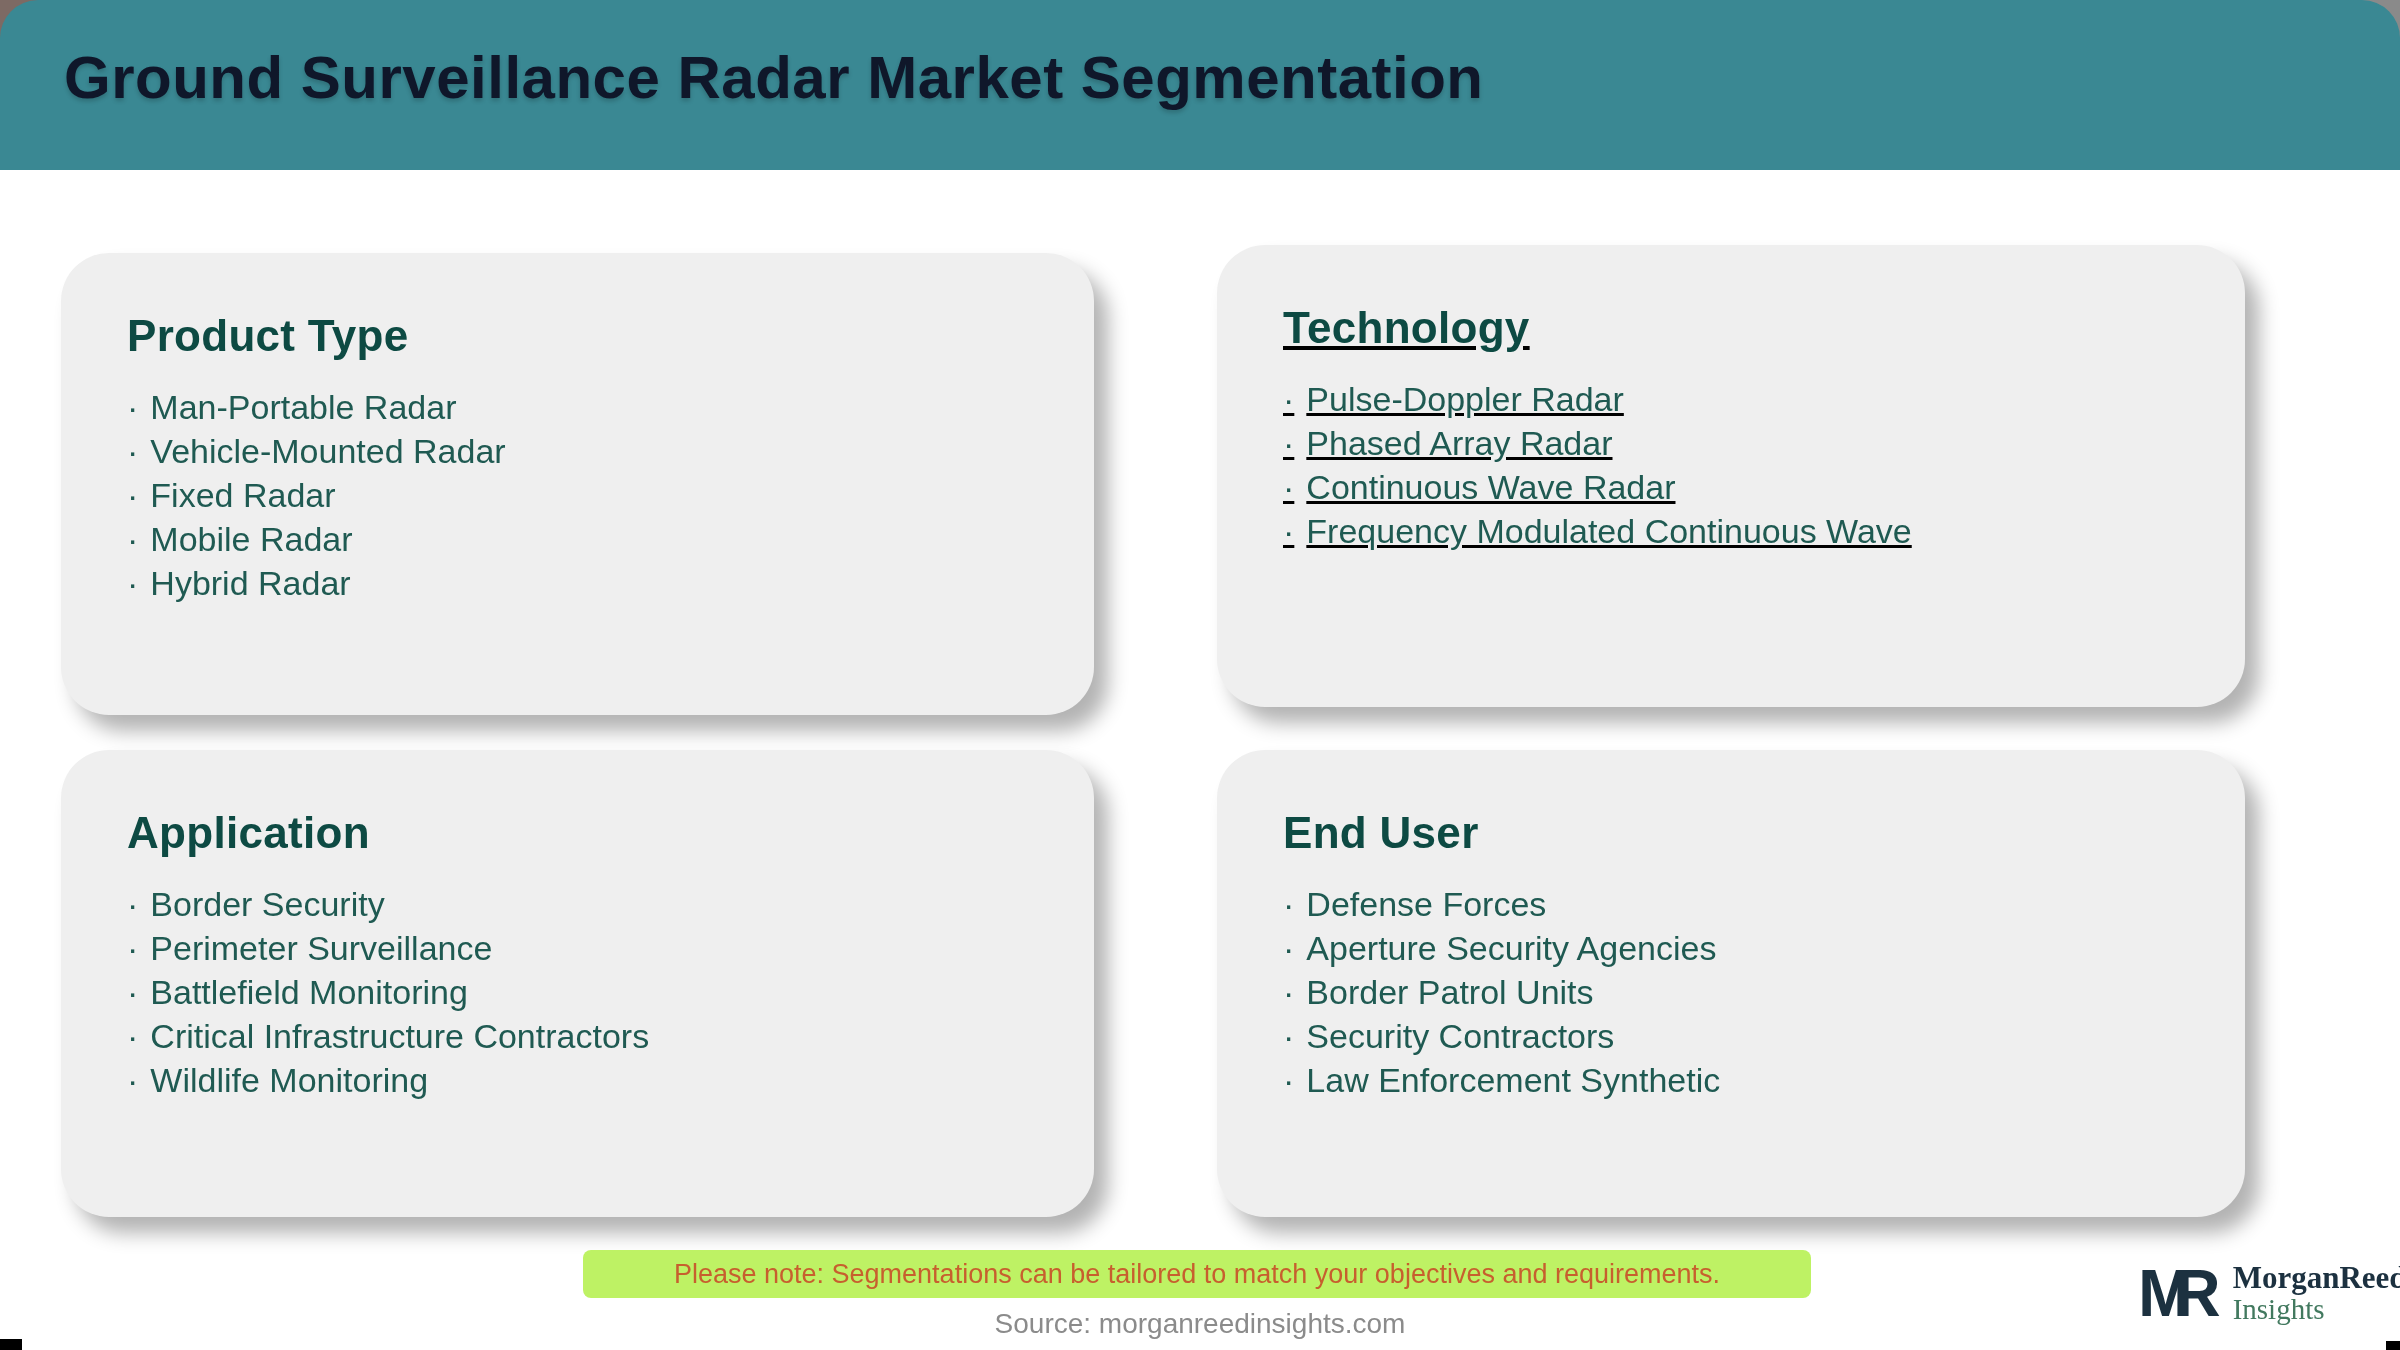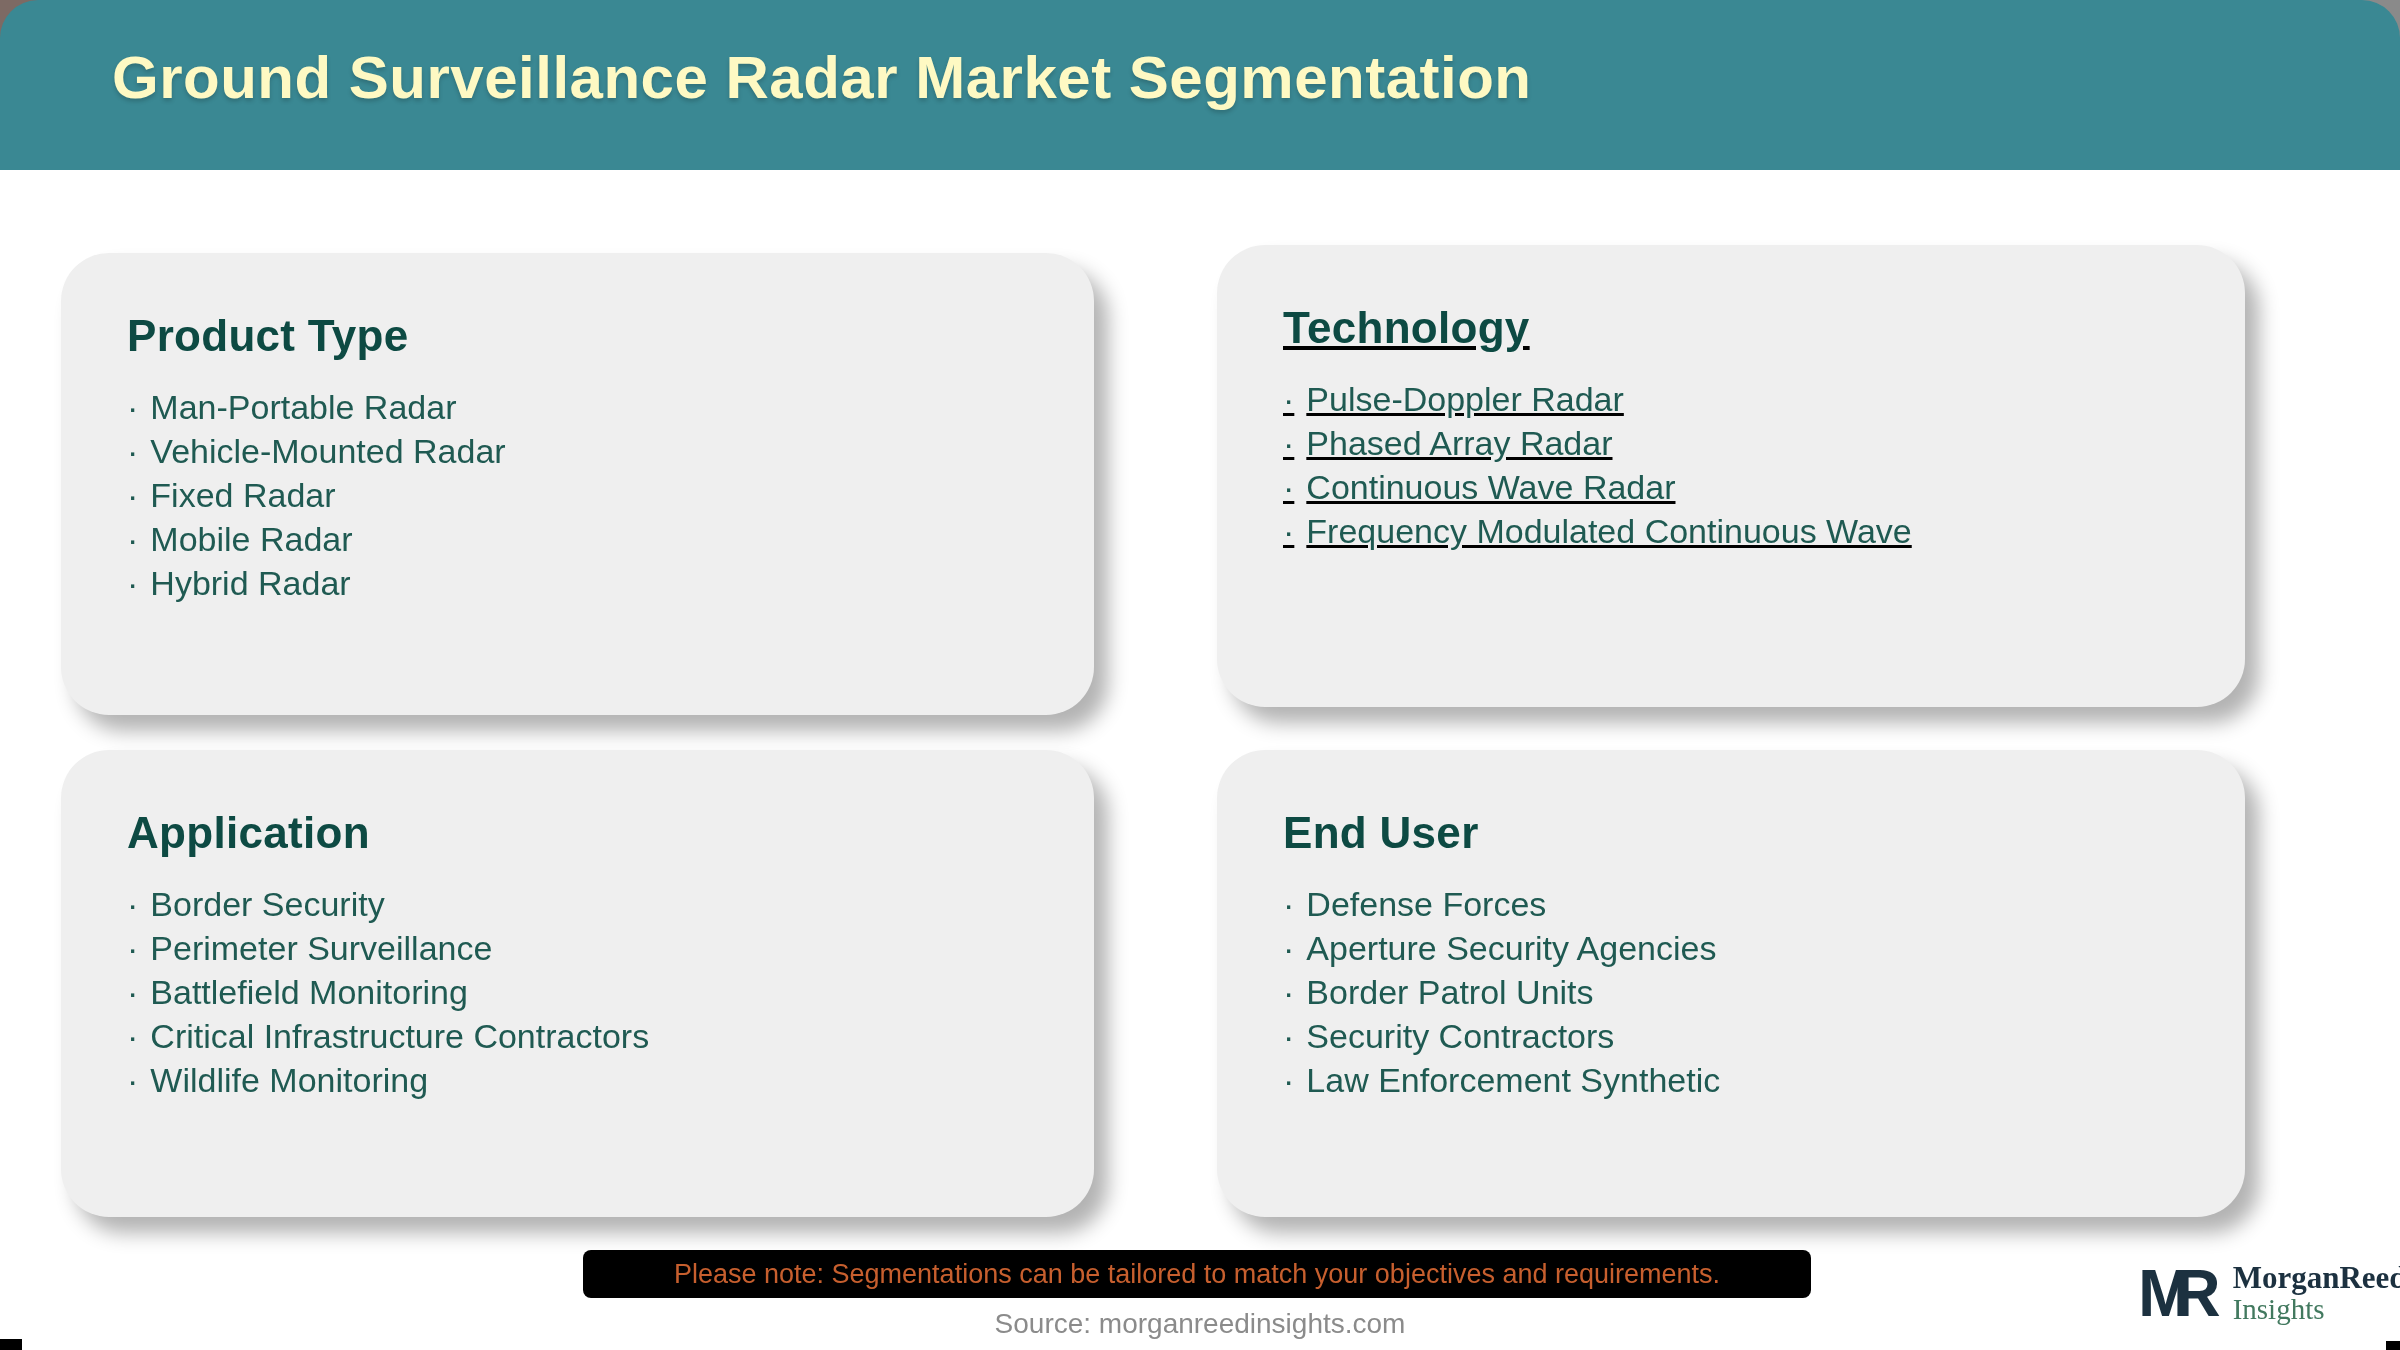--- a/index.html
+++ b/index.html
@@ -12,22 +12,22 @@
   .corner-tr{position:absolute;right:0;top:0;width:60px;height:60px;background:#8a8a8a;}
   .mark-bl{position:absolute;left:0;top:1339px;width:22px;height:11px;background:#000;}
   .mark-br{position:absolute;left:2386px;top:1341px;width:14px;height:9px;background:#000;}
 
   .header{
     position:absolute;left:0;top:0;width:2400px;height:170px;
     background:#3a8893;border-radius:38px 38px 0 0;
     display:flex;align-items:center;
   }
   .header .title{
-    margin:0 0 16px 112px;
-    font-size:60px;font-weight:bold;color:#fef9c3;letter-spacing:0.5px;
+    margin:0 0 16px 64px;
+    font-size:60px;font-weight:bold;color:#0f172a;letter-spacing:0.5px;
     text-shadow:0 3px 4px rgba(0,0,0,0.18);
   }
 
   .card{
     position:absolute;background:#efefef;border-radius:48px;
     box-shadow:14px 16px 20px rgba(0,0,0,0.30);
     padding:58px 56px 0 66px;box-sizing:border-box;
   }
   .card-product-type{left:61px;top:245px;width:1033px;height:462px;margin-top:8px;}
   .card-technology  {left:1217px;top:245px;width:1028px;height:462px;text-decoration:underline;}
@@ -38,21 +38,21 @@
     margin:0;font-size:44px;font-weight:bold;color:#0d4a43;letter-spacing:0.3px;
   }
   .card ul{list-style:none;margin:24px 0 0 0;padding:0;}
   .card li{
     font-size:34px;line-height:44px;font-weight:400;color:#1f5a52;
   }
   .card li::before{content:"·";margin-right:12px;}
 
   .note-banner{
     position:absolute;left:583px;top:1250px;width:1228px;height:48px;
-    background:#000000;border-radius:8px;
+    background:#bef264;border-radius:8px;
     display:flex;align-items:center;justify-content:center;
   }
   .note-banner span{font-size:27px;color:#c75f2e;}
 
   .source-line{
     position:absolute;left:0;top:1308px;width:2400px;text-align:center;
     font-size:28px;color:#8b8b8b;
   }
 
   .brand-logo{

